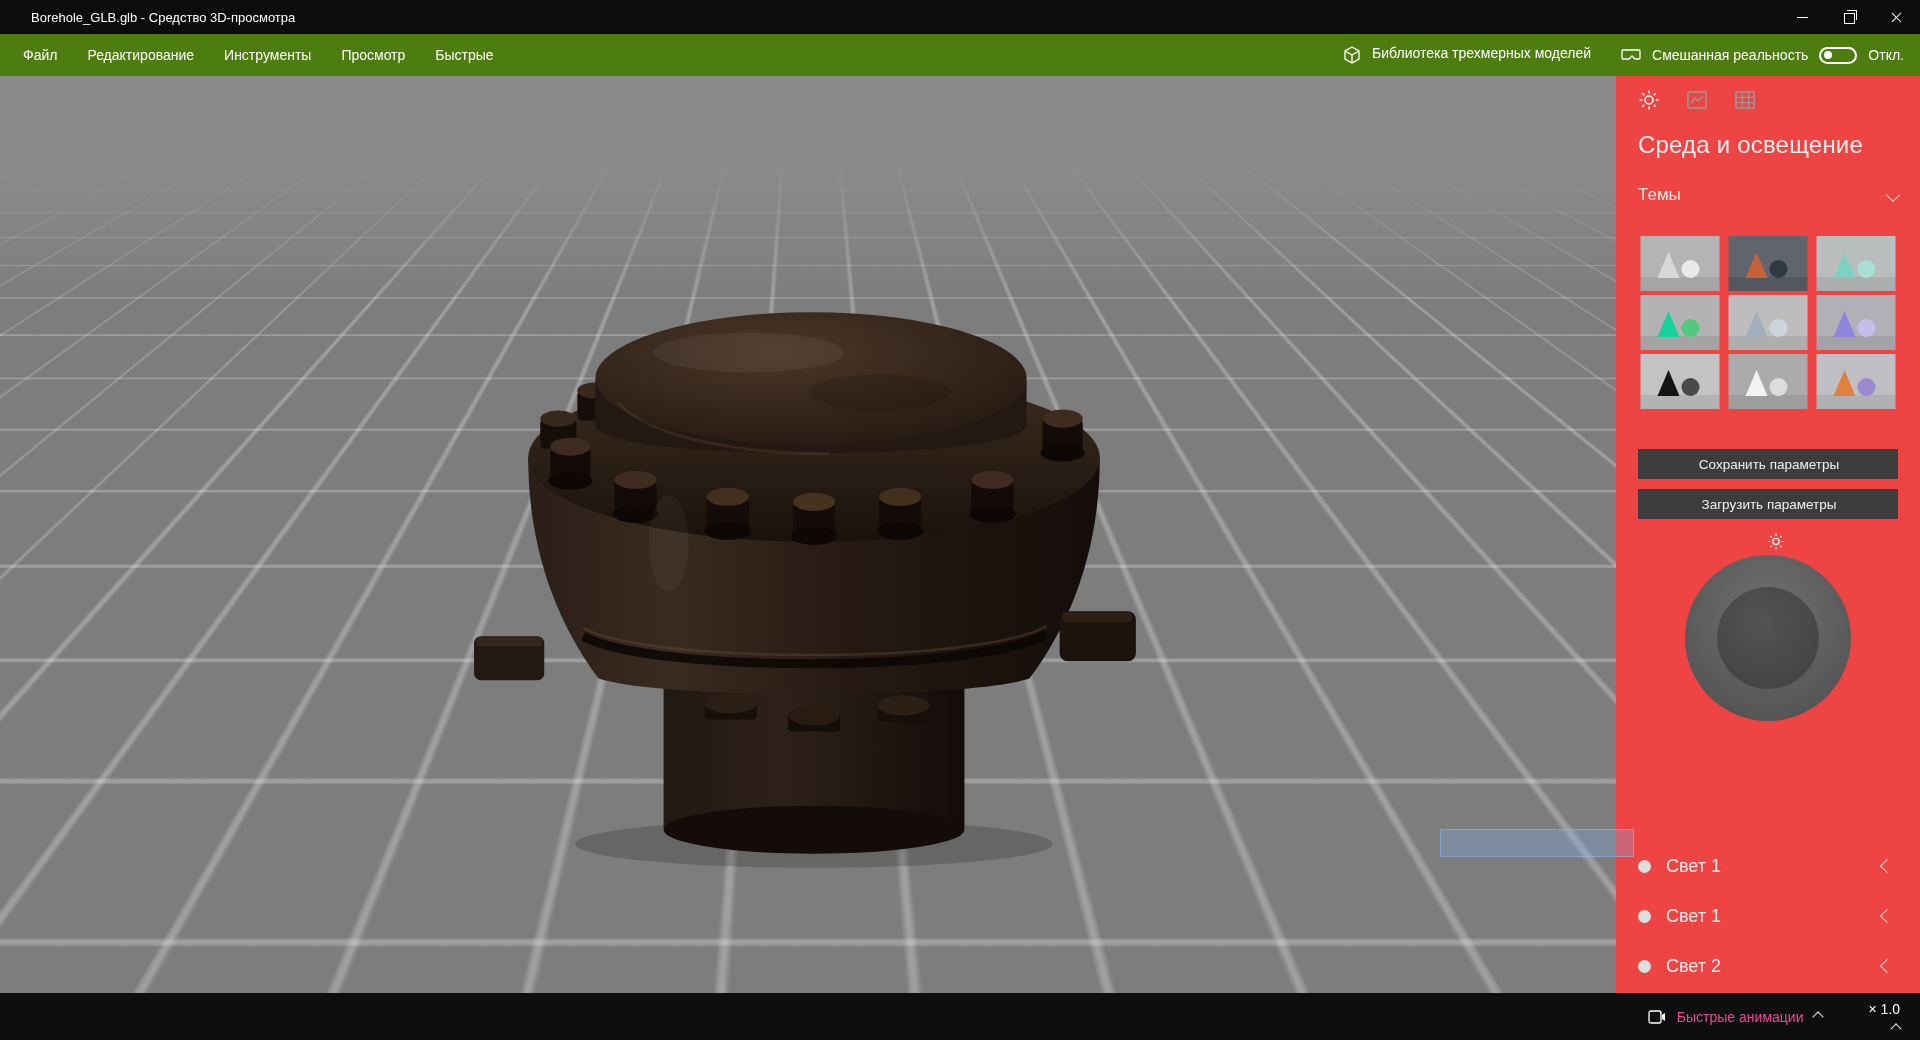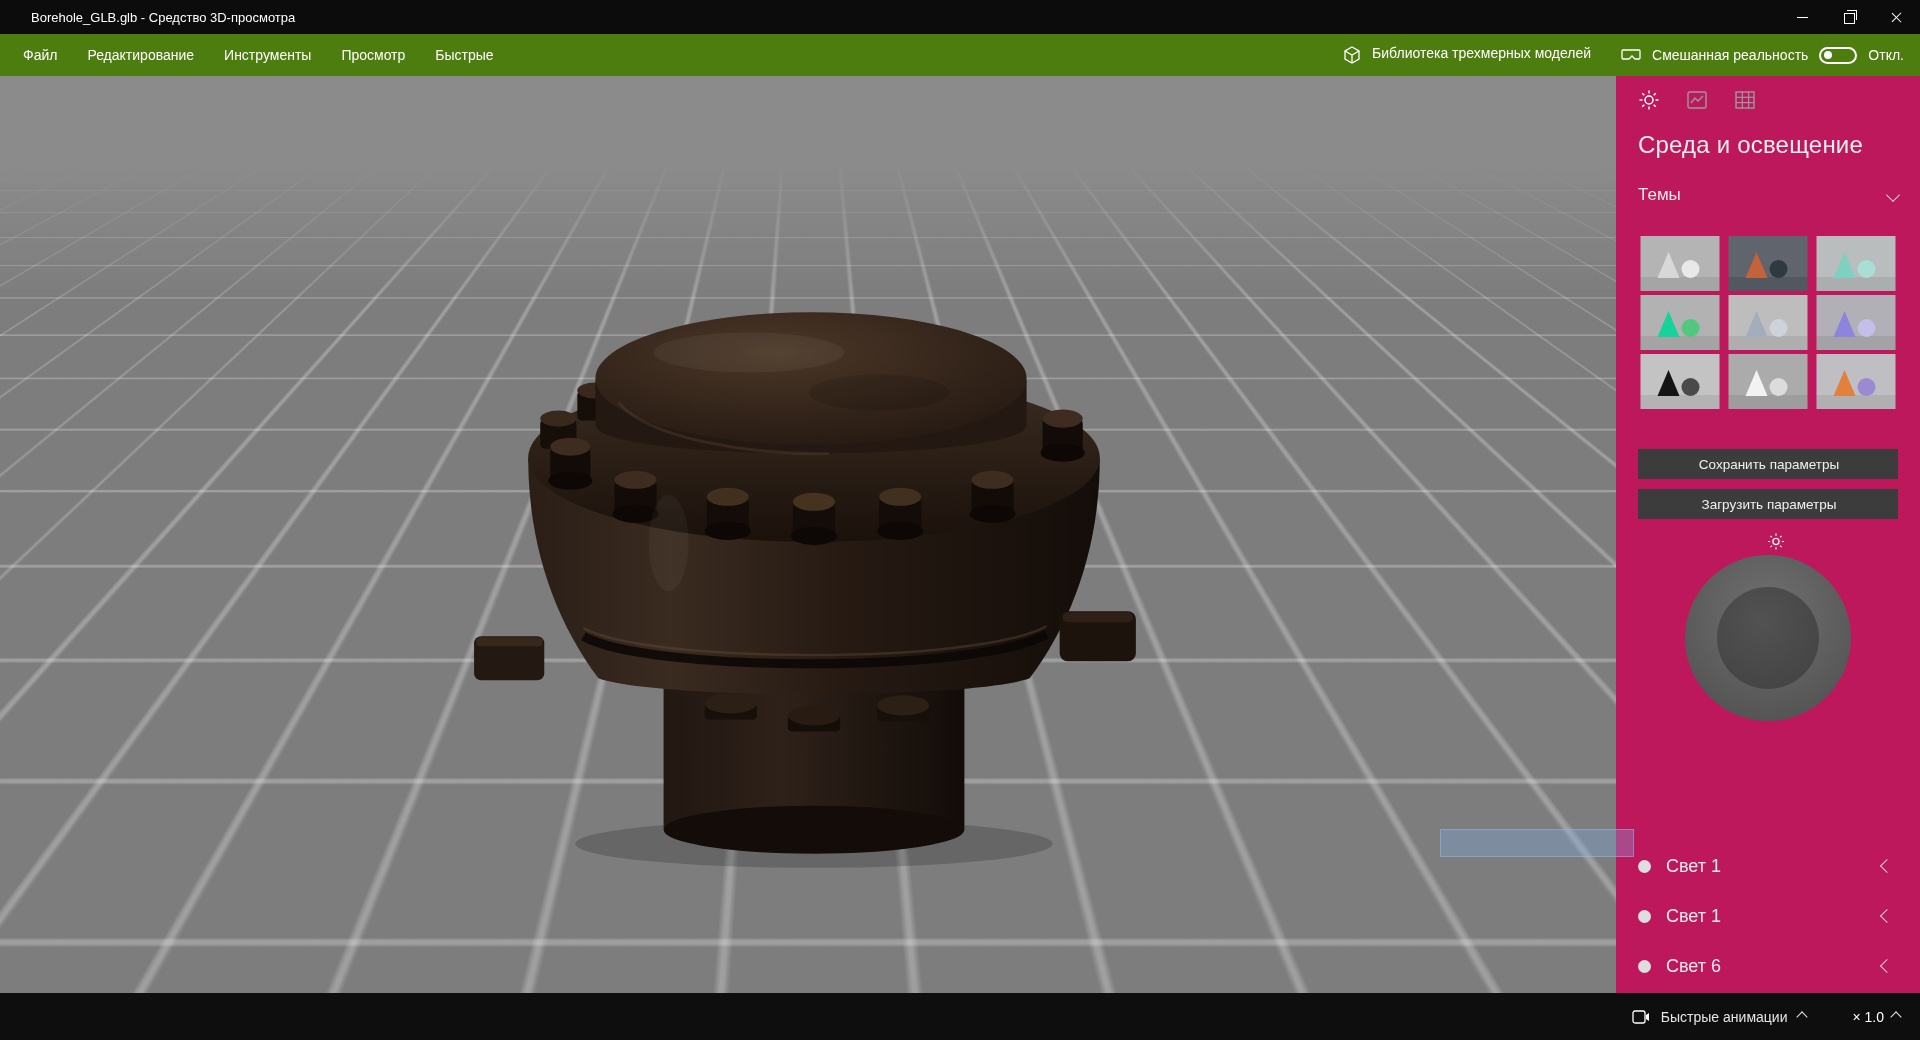--- a/index.html
+++ b/index.html
@@ -44,21 +44,21 @@
       repeating-linear-gradient(90deg, rgba(255,255,255,.26) 0 2px, transparent 2px 58px),
       repeating-linear-gradient(0deg, rgba(255,255,255,.26) 0 2px, transparent 2px 58px);
   }
   .horizon-fade{position:absolute;left:0;right:0;top:86px;height:140px;
     background:linear-gradient(#8b8b8b, rgba(139,139,139,0));}
   .model-svg{position:absolute;left:448px;top:166px;width:734px;height:634px;}
   .highlight-box{position:absolute;left:1440px;top:753px;width:192px;height:26px;
     background:rgba(128,173,233,.32);border:1px solid rgba(153,193,246,.45);z-index:6;}
 
   
-  .sidebar{width:304px;background:#be185d;box-sizing:border-box;padding:0 22px;display:flex;flex-direction:column;}
+  .sidebar{width:304px;background:#ef4444;box-sizing:border-box;padding:0 22px;display:flex;flex-direction:column;}
   .side-tabs{display:flex;align-items:center;gap:26px;margin-top:13px;}
   .tab-icon{width:22px;height:22px;display:flex;align-items:center;justify-content:center;}
   .tab-active{color:#ffffff;}
   .tab-inactive{color:#9a9a9a;}
   .panel-title{font-size:24px;font-weight:300;color:#ececec;margin-top:20px;letter-spacing:.2px;}
   .section-header{display:flex;align-items:center;justify-content:space-between;margin-top:26px;font-size:17px;color:#e8e8e8;}
   .chev{width:9px;height:9px;border-right:1.6px solid #cfcfcf;border-bottom:1.6px solid #cfcfcf;display:inline-block;}
   .chev-down{transform:rotate(45deg);}
   .chev-up{transform:rotate(-135deg);}
   .chev-left{transform:rotate(135deg);}
@@ -78,22 +78,22 @@
     background:radial-gradient(circle at 44% 34%, #525252, #414141);}
   .dial-sun{position:absolute;top:-22px;left:calc(50% + 8px);transform:translateX(-50%);color:#f2f2f2;}
   .lights{margin-top:auto;margin-bottom:2px;}
   .light-row{display:flex;align-items:center;height:50px;font-size:18px;color:#eaeaea;font-weight:300;}
   .radio{width:13px;height:13px;border-radius:50%;background:#dedede;margin-right:15px;flex:none;}
   .light-chev{margin-left:auto;margin-right:6px;}
 
   
   .bottom-bar{height:47px;background:#0e0e0e;display:flex;align-items:center;justify-content:flex-end;
     gap:46px;padding-right:20px;}
-  .qa-group{display:flex;align-items:center;gap:11px;font-size:14px;color:#e5e5e5;justify-content:flex-end;}
-  .speed-group{display:flex;align-items:center;gap:8px;font-size:14px;color:#fff;}
+  .qa-group{display:flex;align-items:center;gap:11px;font-size:14px;color:#ec4899;justify-content:flex-end;}
+  .speed-group{display:flex;align-items:flex-end;gap:8px;font-size:14px;color:#fff;flex-direction:column;}
   .chev-sm{width:7px;height:7px;border-right:1.4px solid #e6e6e6;border-bottom:1.4px solid #e6e6e6;display:inline-block;}
 </style>
 </head>
 <body>
 
 <div class="title-bar">
   <span class="title-text">Borehole_GLB.glb - Средство 3D-просмотра</span>
   <div class="win-controls">
     <div class="win-btn">
         <span class="min-glyph"></span>
@@ -417,21 +417,21 @@
         <span>Свет 1</span>
         <span class="chev chev-left light-chev"></span>
       </div>
       <div class="light-row">
         <span class="radio"></span>
         <span>Свет 1</span>
         <span class="chev chev-left light-chev"></span>
       </div>
       <div class="light-row">
         <span class="radio"></span>
-        <span>Свет 6</span>
+        <span>Свет 2</span>
         <span class="chev chev-left light-chev"></span>
       </div>
     </div>
 
   </div>
 </div>
 
 <div class="bottom-bar">
   <div class="qa-group">
     <svg width="18" height="14" viewBox="0 0 18 14">

